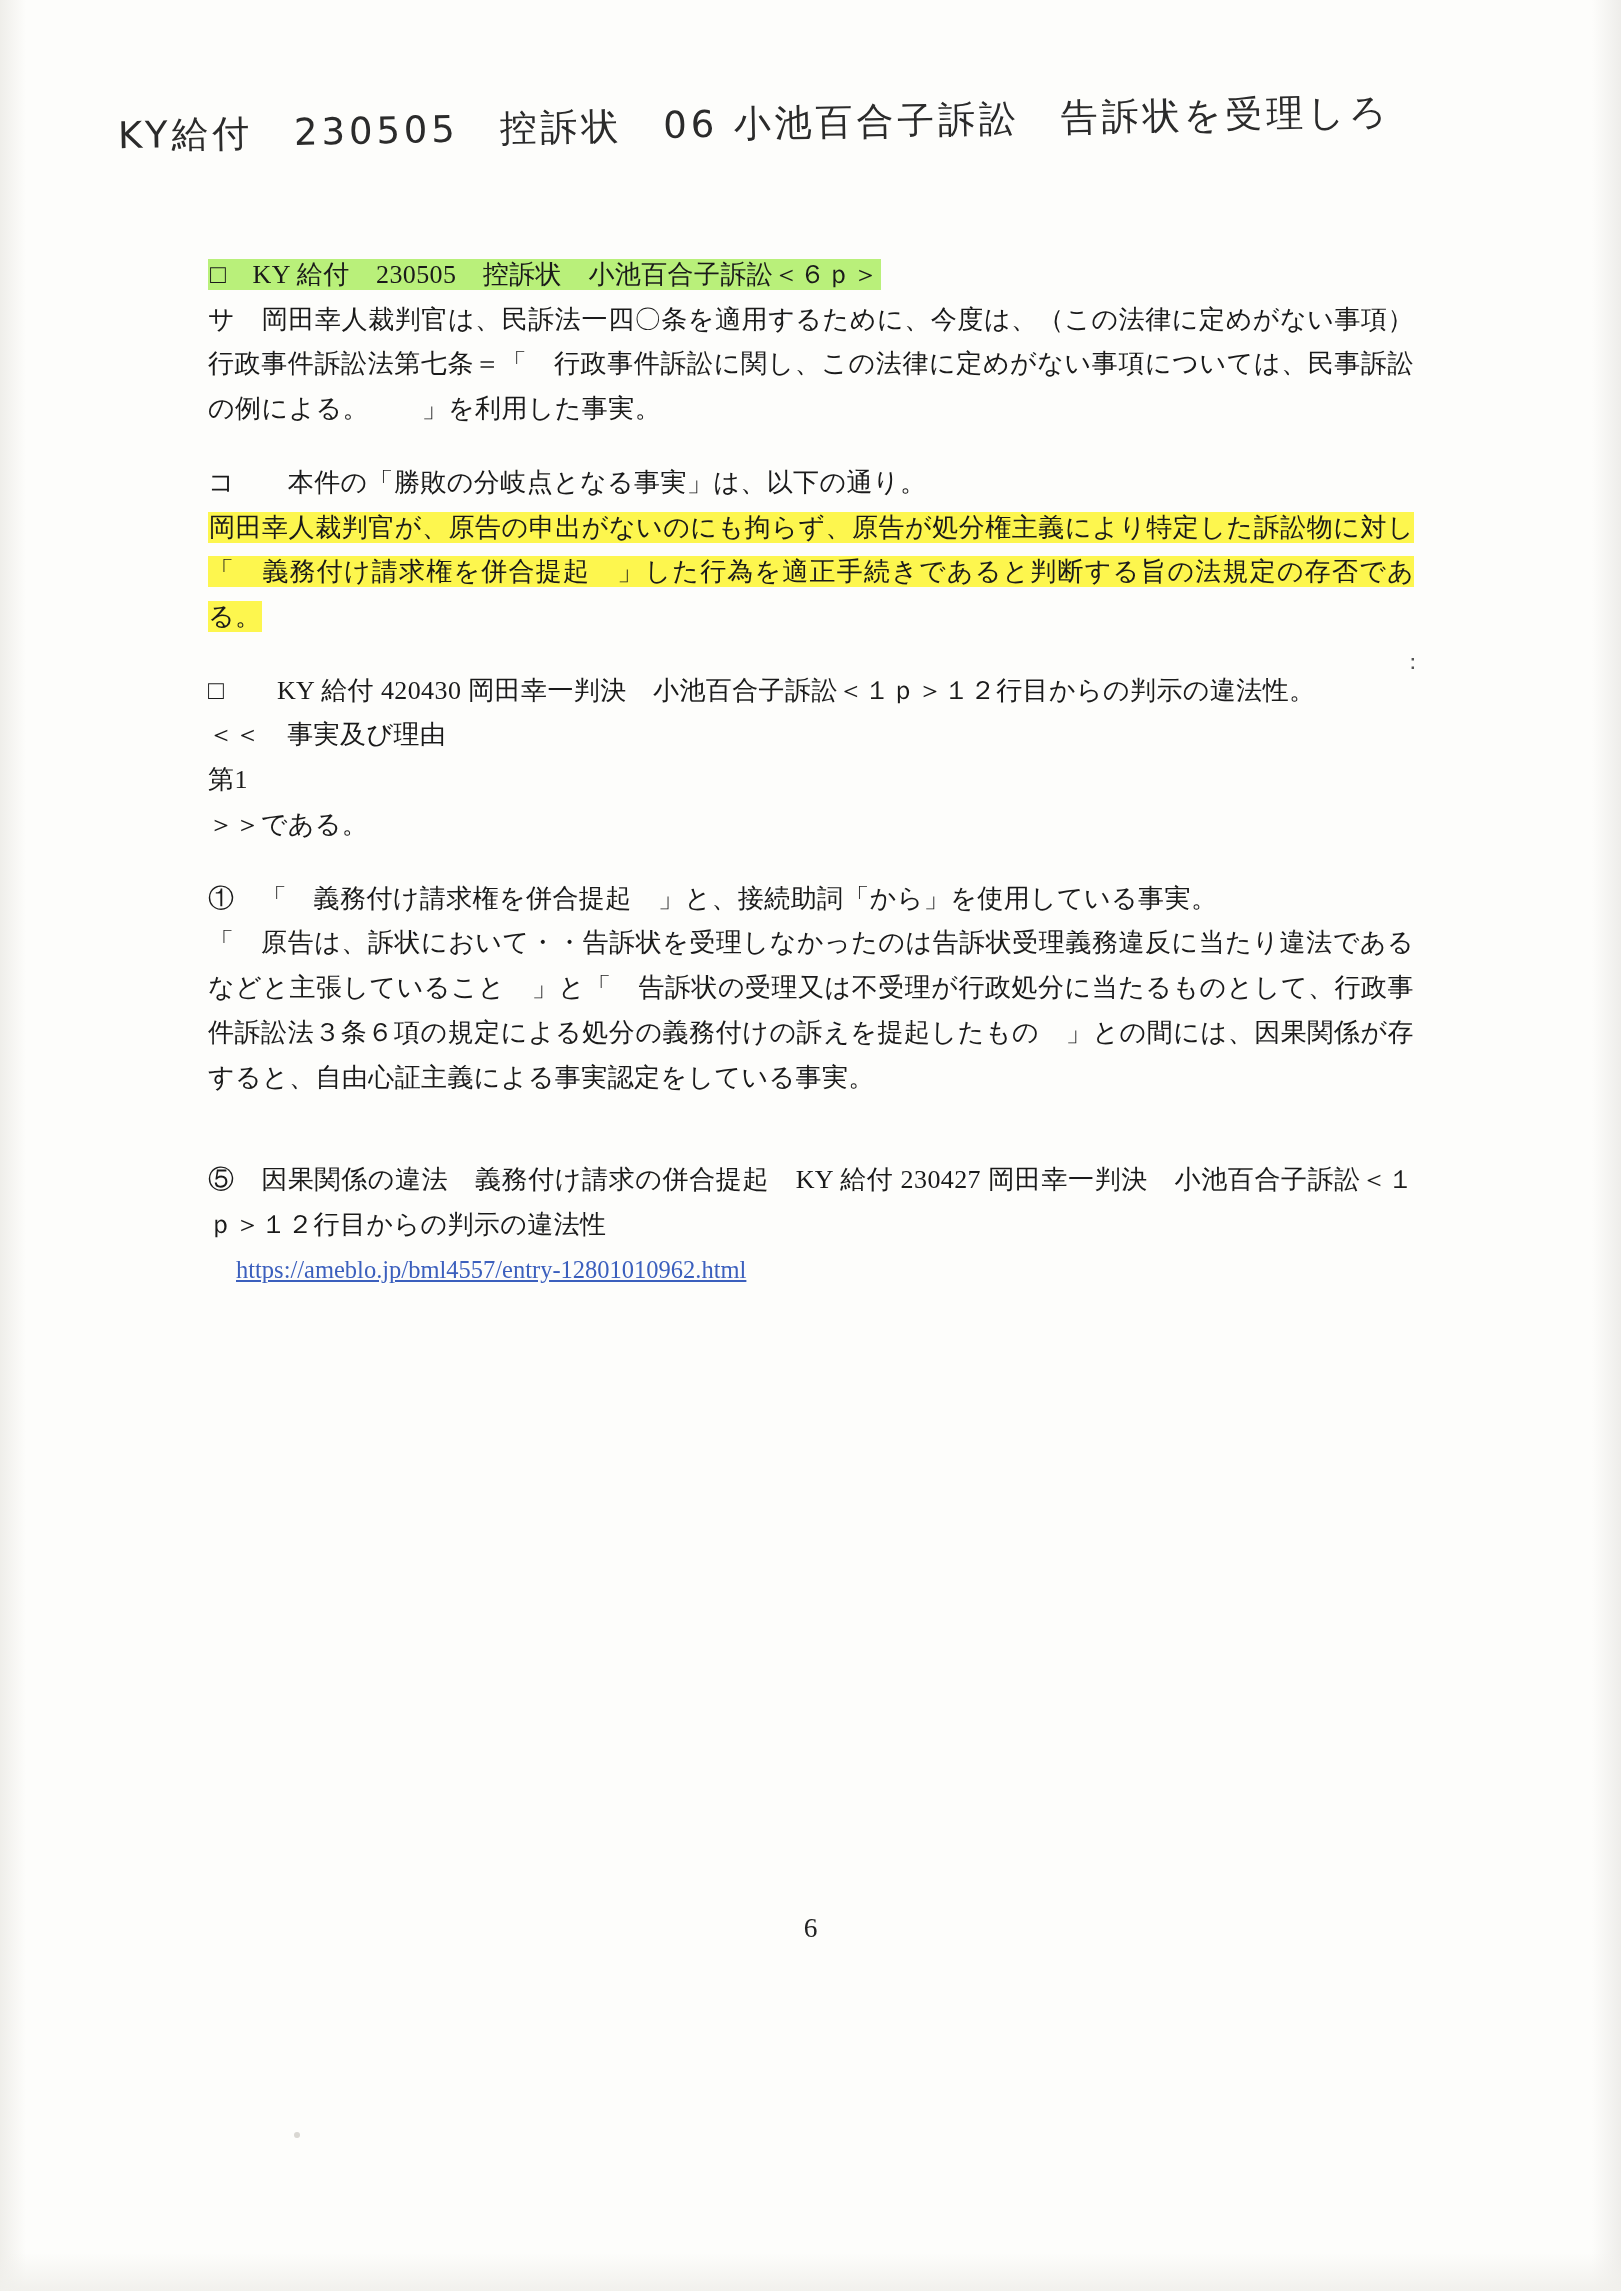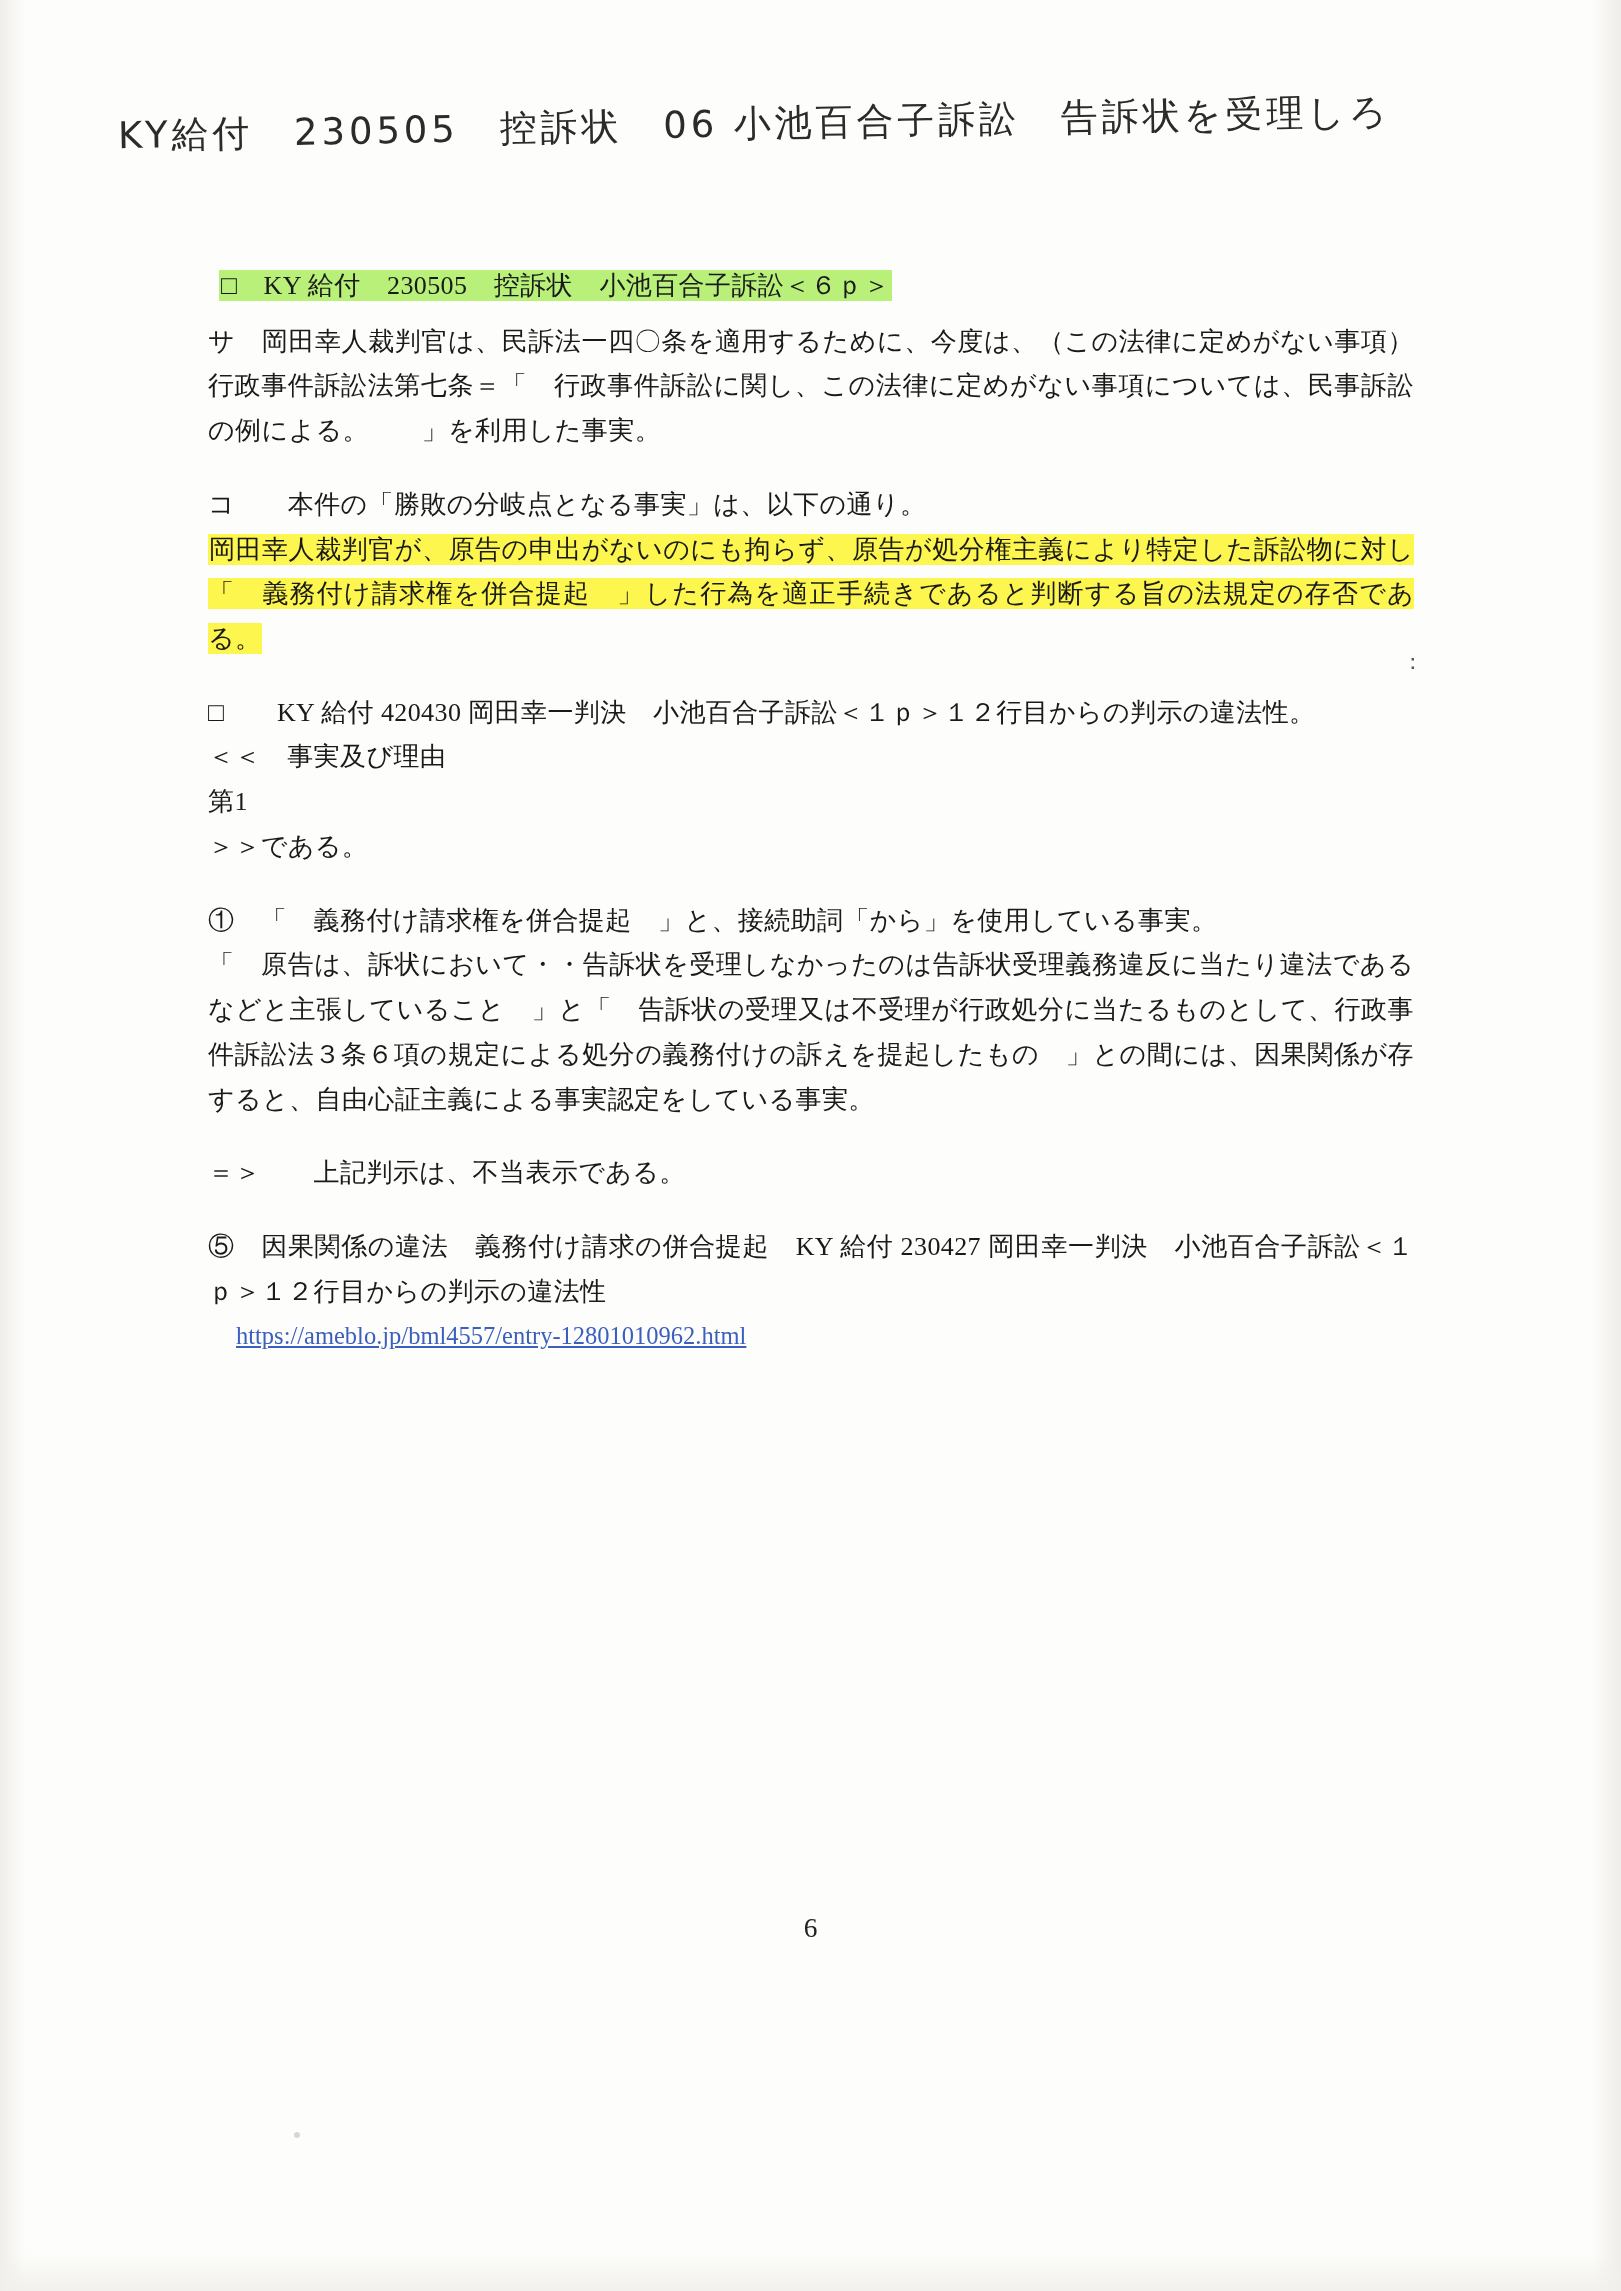--- a/index.html
+++ b/index.html
@@ -68,21 +68,21 @@
     padding: 1px 2px;
   }
   .hl-yellow {
     background: #fdf64e;
     padding: 1px 1px;
   }
   .para {
     margin: 0;
   }
   .checkbox-line {
-    margin: 11px;
+    margin: 0;
   }
   .link {
     color: #3b5fbd;
     text-decoration: underline;
     font-family: "Liberation Serif", serif;
     font-size: 24.5px;
     letter-spacing: 0px;
     margin-left: 28px;
   }
   .pagenum {
@@ -148,21 +148,20 @@
     <p class="para">＞＞である。</p>
 
     <div class="blank"></div>
 
     <p class="para">①　「　義務付け請求権を併合提起　」と、接続助詞「から」を使用している事実。</p>
 
     <p class="para">「　原告は、訴状において・・告訴状を受理しなかったのは告訴状受理義務違反に当たり違法であるなどと主張していること　」と「　告訴状の受理又は不受理が行政処分に当たるものとして、行政事件訴訟法３条６項の規定による処分の義務付けの訴えを提起したもの　」との間には、因果関係が存すると、自由心証主義による事実認定をしている事実。</p>
 
     <div class="blank"></div>
 
-    <p class="para">＝＞　　上記判示は、不当表示である。</p>
 
 
 
     <div class="blank"></div>
 
     <p class="para">⑤　因果関係の違法　義務付け請求の併合提起　KY 給付 230427 岡田幸一判決　小池百合子訴訟＜１ｐ＞１２行目からの判示の違法性</p>
 
     <p class="para"><span class="link">https://ameblo.jp/bml4557/entry-12801010962.html</span></p>
 
   </div>

